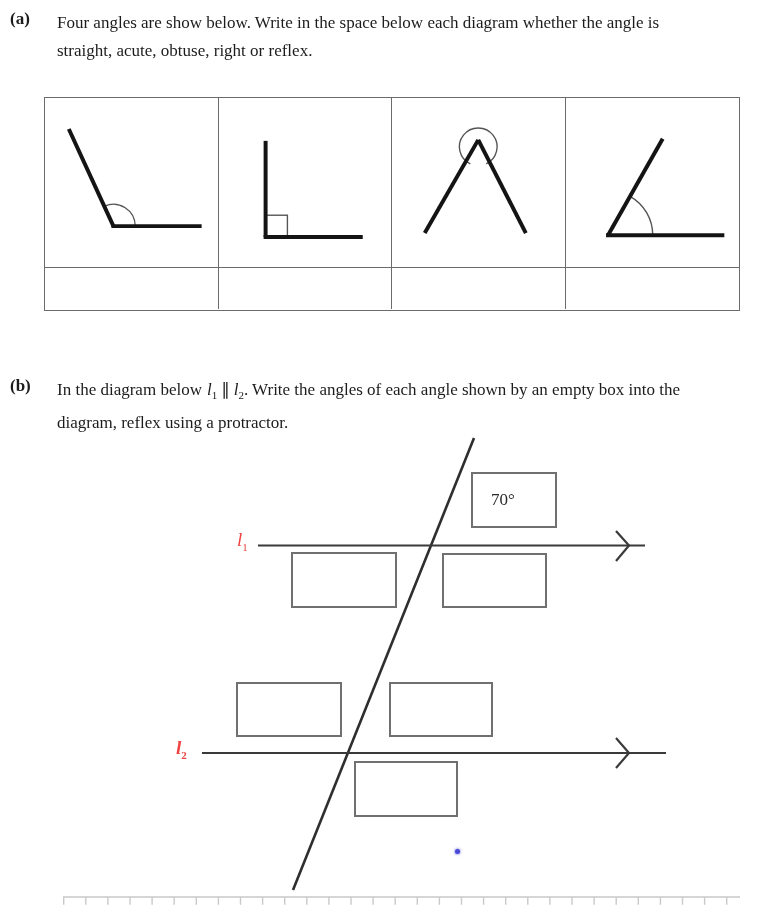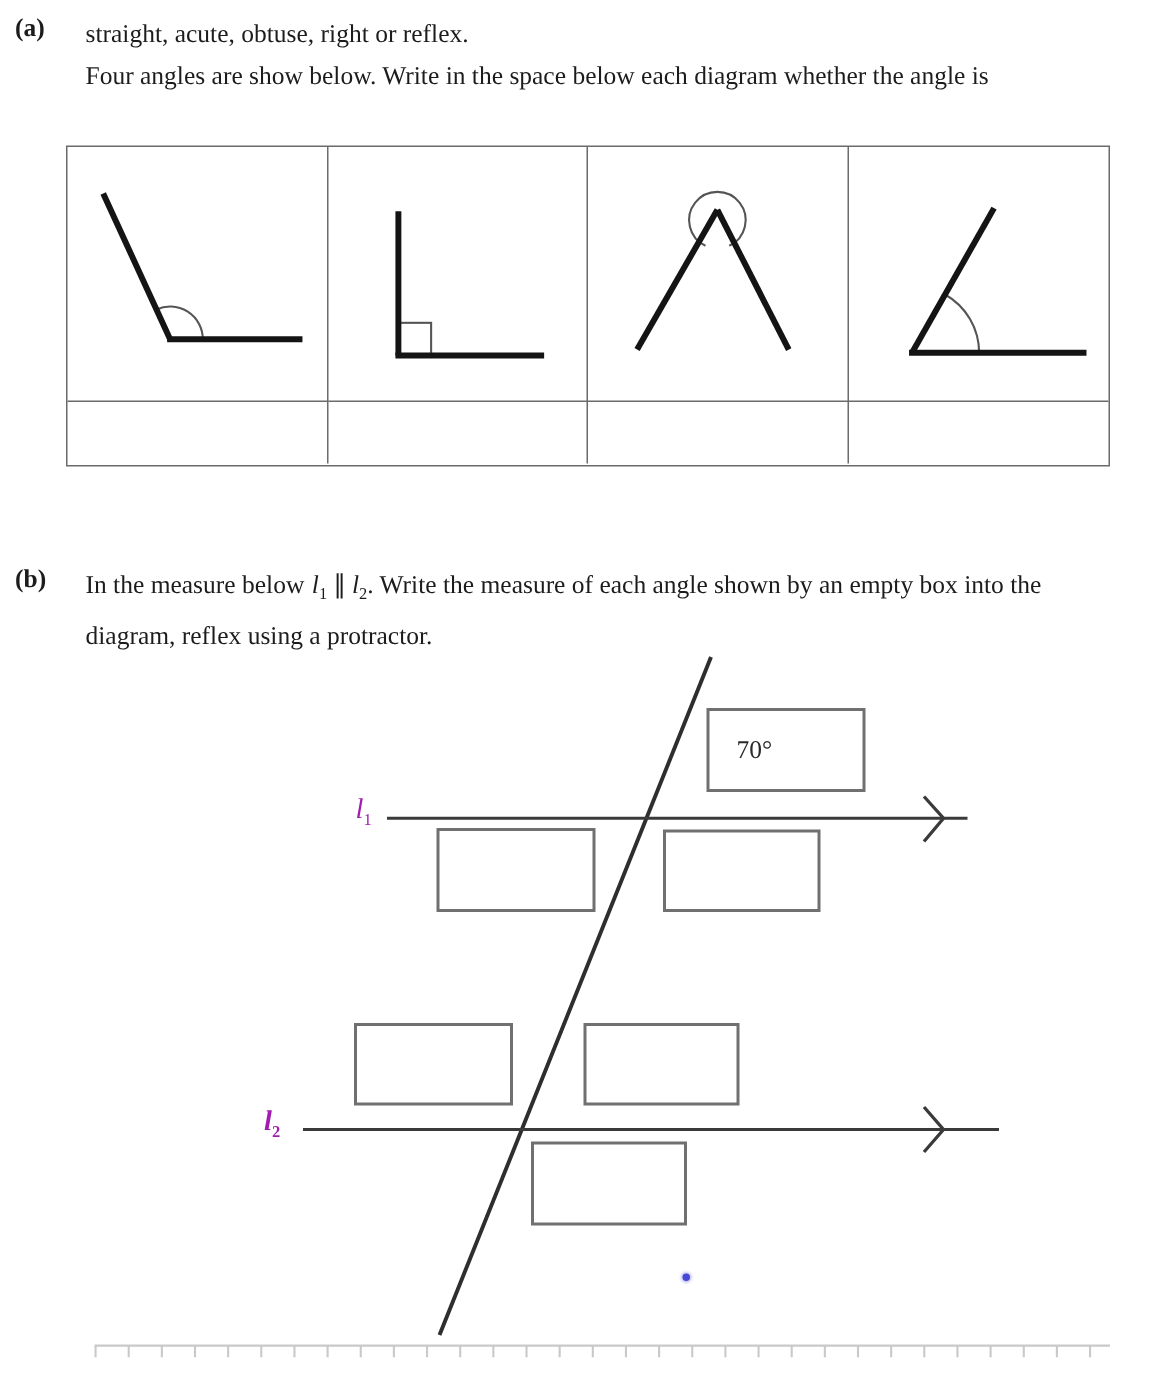--- a/index.html
+++ b/index.html
@@ -30,40 +30,40 @@
   .diagram-b > svg { position: absolute; left: 0; top: 0; }
   .ansbox {
     position: absolute; border: 2px solid #707070; background: transparent;
   }
   .givenbox {
     position: absolute; border: 2px solid #707070;
     display: flex; align-items: center; padding-left: 18px;
     font-size: 17px; color: #2a2a2a;
   }
   .line-label {
-    position: absolute; font-size: 19px; font-style: italic; color: #a21caf;
+    position: absolute; font-size: 19px; font-style: italic; color: #ef4444;
     font-family: "Liberation Serif", serif;
   }
   .line-label sub, .math sub { font-size: 11px; font-style: normal; }
   .math { font-style: italic; margin-left: 5px; }
   .par-sym { font-style: normal; margin: 0 4px; }
   .blue-dot {
     position: absolute; width: 5px; height: 5px; border-radius: 50%;
     background: #4747d6; box-shadow: 0 0 2px 1px #b9b9f0;
   }
 </style>
 </head>
 <body>
 
 <div class="page">
 
   <div class="q-label" style="left:10px; top:9px;">(a)</div>
   <div class="q-text" style="left:57px; top:9px;">
+    <div>Four angles are show below.  Write in the space below each diagram whether the angle is</div>
     <div>straight, acute, obtuse, right or reflex.</div>
-    <div>Four angles are show below.  Write in the space below each diagram whether the angle is</div>
   </div>
 
   <div class="angle-table">
 
     <div class="cell diag-cell">
       <svg viewBox="0 0 174 170">
         <path class="stroke-thin" d="M 59.8 109 A 22 22 0 0 1 91 129"></path>
         <line class="stroke-main" x1="24" y1="31" x2="69" y2="129"></line>
         <line class="stroke-main" x1="67" y1="129" x2="158" y2="129"></line>
       </svg>
@@ -91,21 +91,21 @@
     </div>
 
     <div class="cell"></div>
     <div class="cell"></div>
     <div class="cell"></div>
     <div class="cell"></div>
   </div>
 
   <div class="q-label" style="left:10px; top:376px;">(b)</div>
   <div class="q-text" style="left:57px; top:376px;">
-    <div><span>In the measure below</span><span class="math"><span>l</span><sub>1</sub></span><span class="par-sym">∥</span><span class="math" style="margin-left:0"><span>l</span><sub>2</sub></span><span>.  Write the measure of each angle shown by an empty box into the</span></div>
+    <div><span>In the diagram below</span><span class="math"><span>l</span><sub>1</sub></span><span class="par-sym">∥</span><span class="math" style="margin-left:0"><span>l</span><sub>2</sub></span><span>.  Write the angles of each angle shown by an empty box into the</span></div>
     <div>diagram, reflex using a protractor.</div>
   </div>
 
   <div class="diagram-b">
     <svg width="768" height="486" viewBox="0 0 768 486">
 
       <line x1="474" y1="8" x2="293" y2="460" stroke="#2e2e2e" stroke-width="2.6"></line>
 
       <line x1="258" y1="115.5" x2="645" y2="115.5" stroke="#3a3a3a" stroke-width="2"></line>
       <polyline points="616,101 629,115.5 616,131" fill="none" stroke="#3a3a3a" stroke-width="2.2"></polyline>
@@ -113,21 +113,21 @@
       <line x1="202" y1="323" x2="666" y2="323" stroke="#3a3a3a" stroke-width="2"></line>
       <polyline points="616,308 629,323 616,338" fill="none" stroke="#3a3a3a" stroke-width="2.2"></polyline>
 
       <line x1="63" y1="467" x2="740" y2="467" stroke="#c9c9c9" stroke-width="1.5"></line>
       <line x1="63" y1="471" x2="740" y2="471" stroke="#c9c9c9" stroke-width="7.5" stroke-dasharray="1.4,20.7"></line>
     </svg>
 
     <div class="line-label" style="left:237px; top:99px;"><span>l</span><sub>1</sub></div>
     <div class="line-label" style="left:176px; top:307px;font-weight:bold;"><span>l</span><sub>2</sub></div>
 
-    <div class="givenbox" style="left:471px; top:42px; width:106px; height:56px;">
+    <div class="givenbox" style="left:471px; top:42px; width:86px; height:56px;">
       <span>70°</span>
     </div>
 
     <div class="ansbox" style="left:291px; top:122px; width:106px; height:56px;"></div>
     <div class="ansbox" style="left:442px; top:123px; width:105px; height:55px;"></div>
     <div class="ansbox" style="left:236px; top:252px; width:106px; height:55px;"></div>
     <div class="ansbox" style="left:389px; top:252px; width:104px; height:55px;"></div>
     <div class="ansbox" style="left:354px; top:331px; width:104px; height:56px;"></div>
 
     <div class="blue-dot" style="left:455px; top:419px;"></div>

